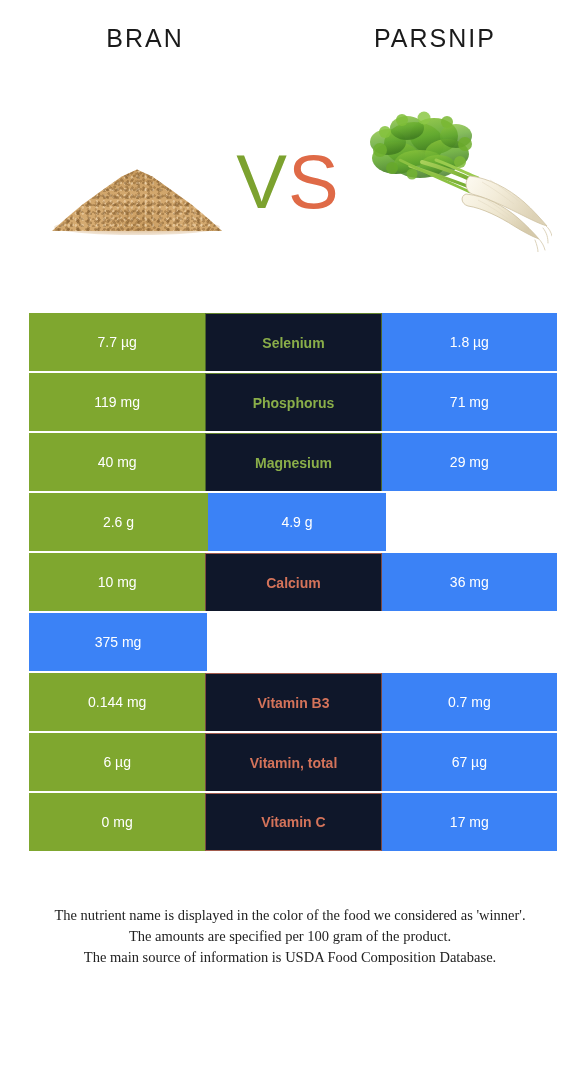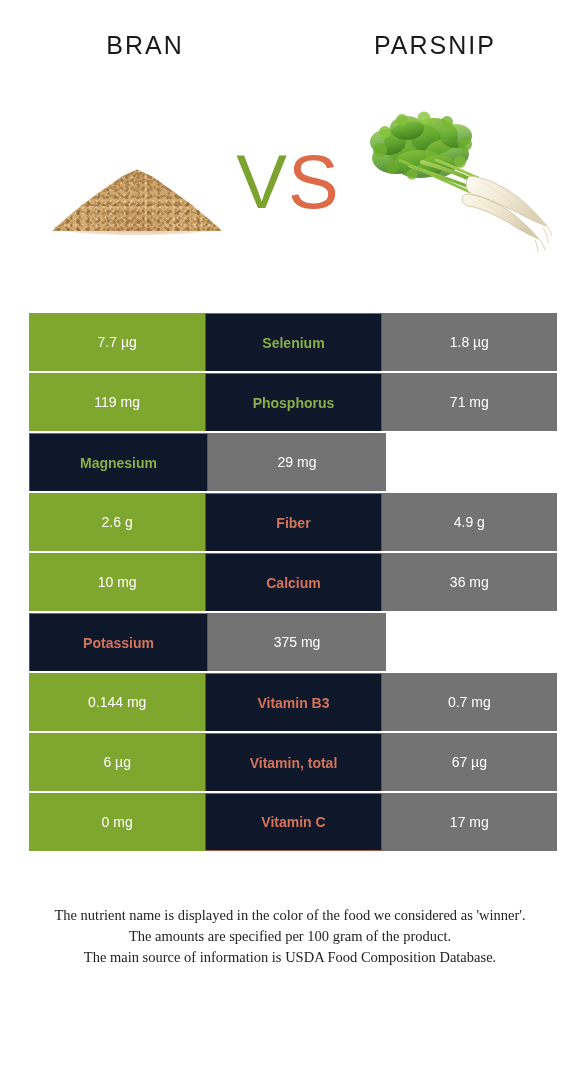--- a/index.html
+++ b/index.html
@@ -12,21 +12,21 @@
     height: 1084px;
     position: relative;
     font-family: "Liberation Sans", sans-serif;
     overflow: hidden;
     color: #222;
   }
 
   
   .header {
     position: absolute;
-    top: 11px; left: 0;
+    top: 4px; left: 0;
     width: 580px;
     height: 70px;
   }
   .food-title {
     position: absolute;
     top: 20px;
     font-family: "Liberation Sans", sans-serif;
     font-size: 25px;
     font-weight: 300;
     letter-spacing: 2.0px;
@@ -162,21 +162,21 @@
   .cell.mid.green { color: #8AAE49; }
   .cell.mid.orange {
     color: #D4735A;
     border-left-color: rgba(212,115,90,.55);
     border-right-color: rgba(212,115,90,.55);
     border-top-color: rgba(212,115,90,.75);
   }
   .row:last-child .cell.mid.orange { border-bottom-color: rgba(212,115,90,.75); }
   .cell.right {
     width: 178px;
-    background: #737373;
+    background: #3b82f6;
     color: #ffffff;
     font-size: 14px;
     font-weight: 400;
   }
 
   
   .footer {
     position: absolute;
     left: 0;
     top: 905px;
@@ -298,38 +298,37 @@
     <div class="cell right">1.8 µg</div>
   </div>
 
   <div class="row">
     <div class="cell left">119 mg</div>
     <div class="cell mid green">Phosphorus</div>
     <div class="cell right">71 mg</div>
   </div>
 
   <div class="row">
+    <div class="cell left">40 mg</div>
     <div class="cell mid green">Magnesium</div>
     <div class="cell right">29 mg</div>
   </div>
 
   <div class="row">
     <div class="cell left">2.6 g</div>
-    <div class="cell mid orange">Fiber</div>
     <div class="cell right">4.9 g</div>
   </div>
 
   <div class="row">
     <div class="cell left">10 mg</div>
     <div class="cell mid orange">Calcium</div>
     <div class="cell right">36 mg</div>
   </div>
 
   <div class="row">
-    <div class="cell mid orange">Potassium</div>
     <div class="cell right">375 mg</div>
   </div>
 
   <div class="row">
     <div class="cell left">0.144 mg</div>
     <div class="cell mid orange">Vitamin B3</div>
     <div class="cell right">0.7 mg</div>
   </div>
 
   <div class="row">

